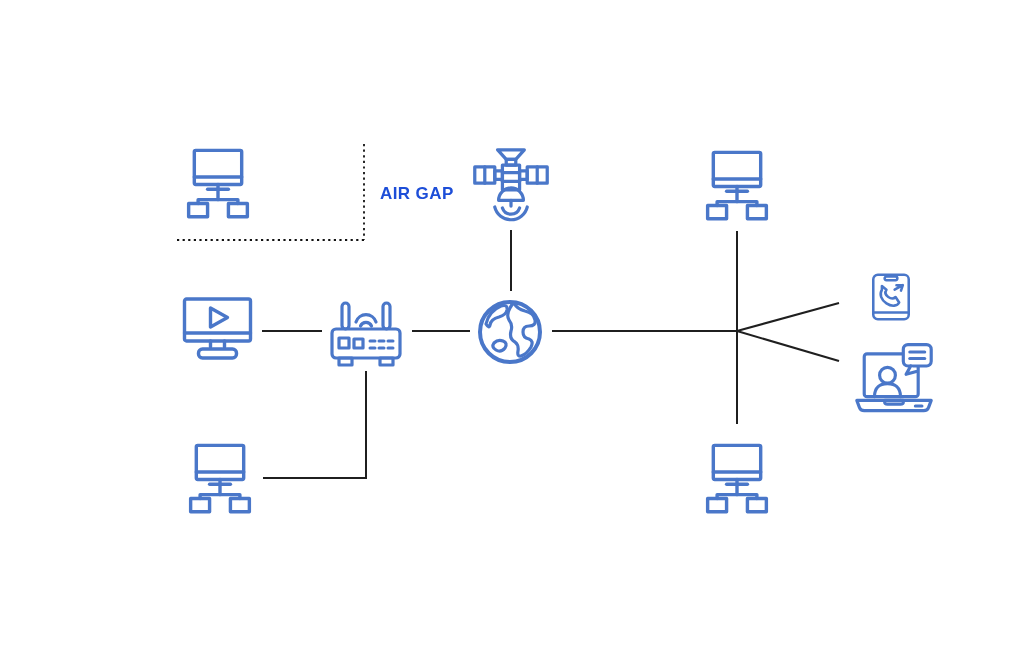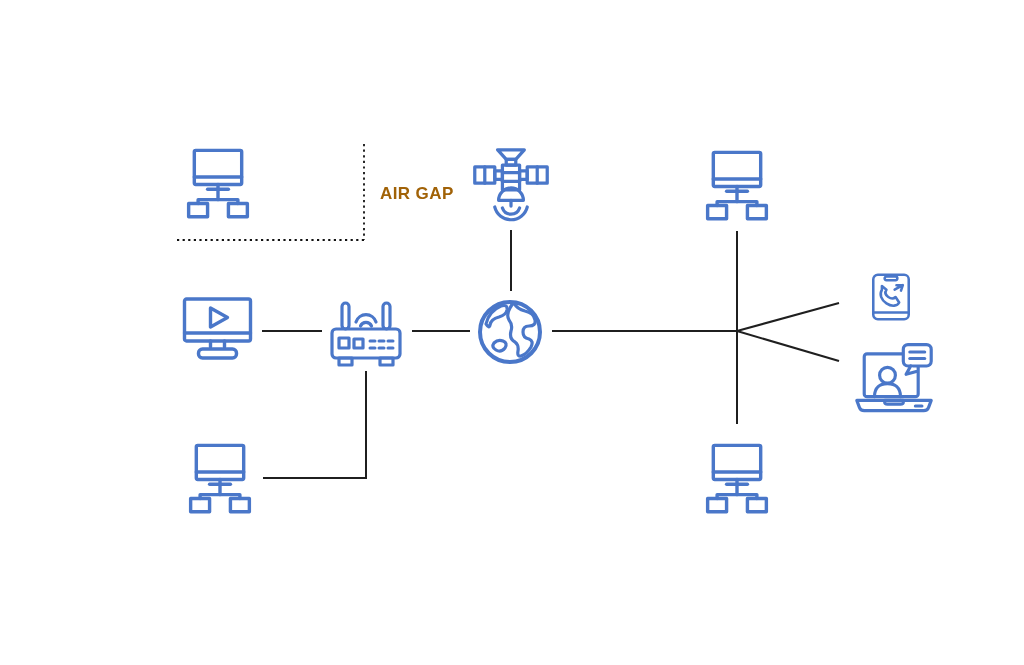--- a/index.html
+++ b/index.html
@@ -11,21 +11,21 @@
     overflow:hidden;
   }
   .layer{position:absolute;left:0;top:0;}
   .node{position:absolute;}
   .node svg{display:block;width:100%;height:100%;}
   .ic{stroke:#4a77c9;fill:none;stroke-linecap:round;stroke-linejoin:round;}
   .ln{stroke:#1f1f1f;stroke-width:2;fill:none;}
   .dash{stroke:#111111;stroke-width:1.8;fill:none;stroke-dasharray:2.2 3.4;}
   #air-gap-label{
     position:absolute;left:380px;top:184px;
-    font-size:17px;font-weight:700;color:#a16207;
+    font-size:17px;font-weight:700;color:#1d4ed8;
     letter-spacing:0.4px;white-space:nowrap;
   }
 </style>
 </head>
 <body>
 
 <div id="canvas">
 
   <svg class="layer" width="1024" height="665">
 

